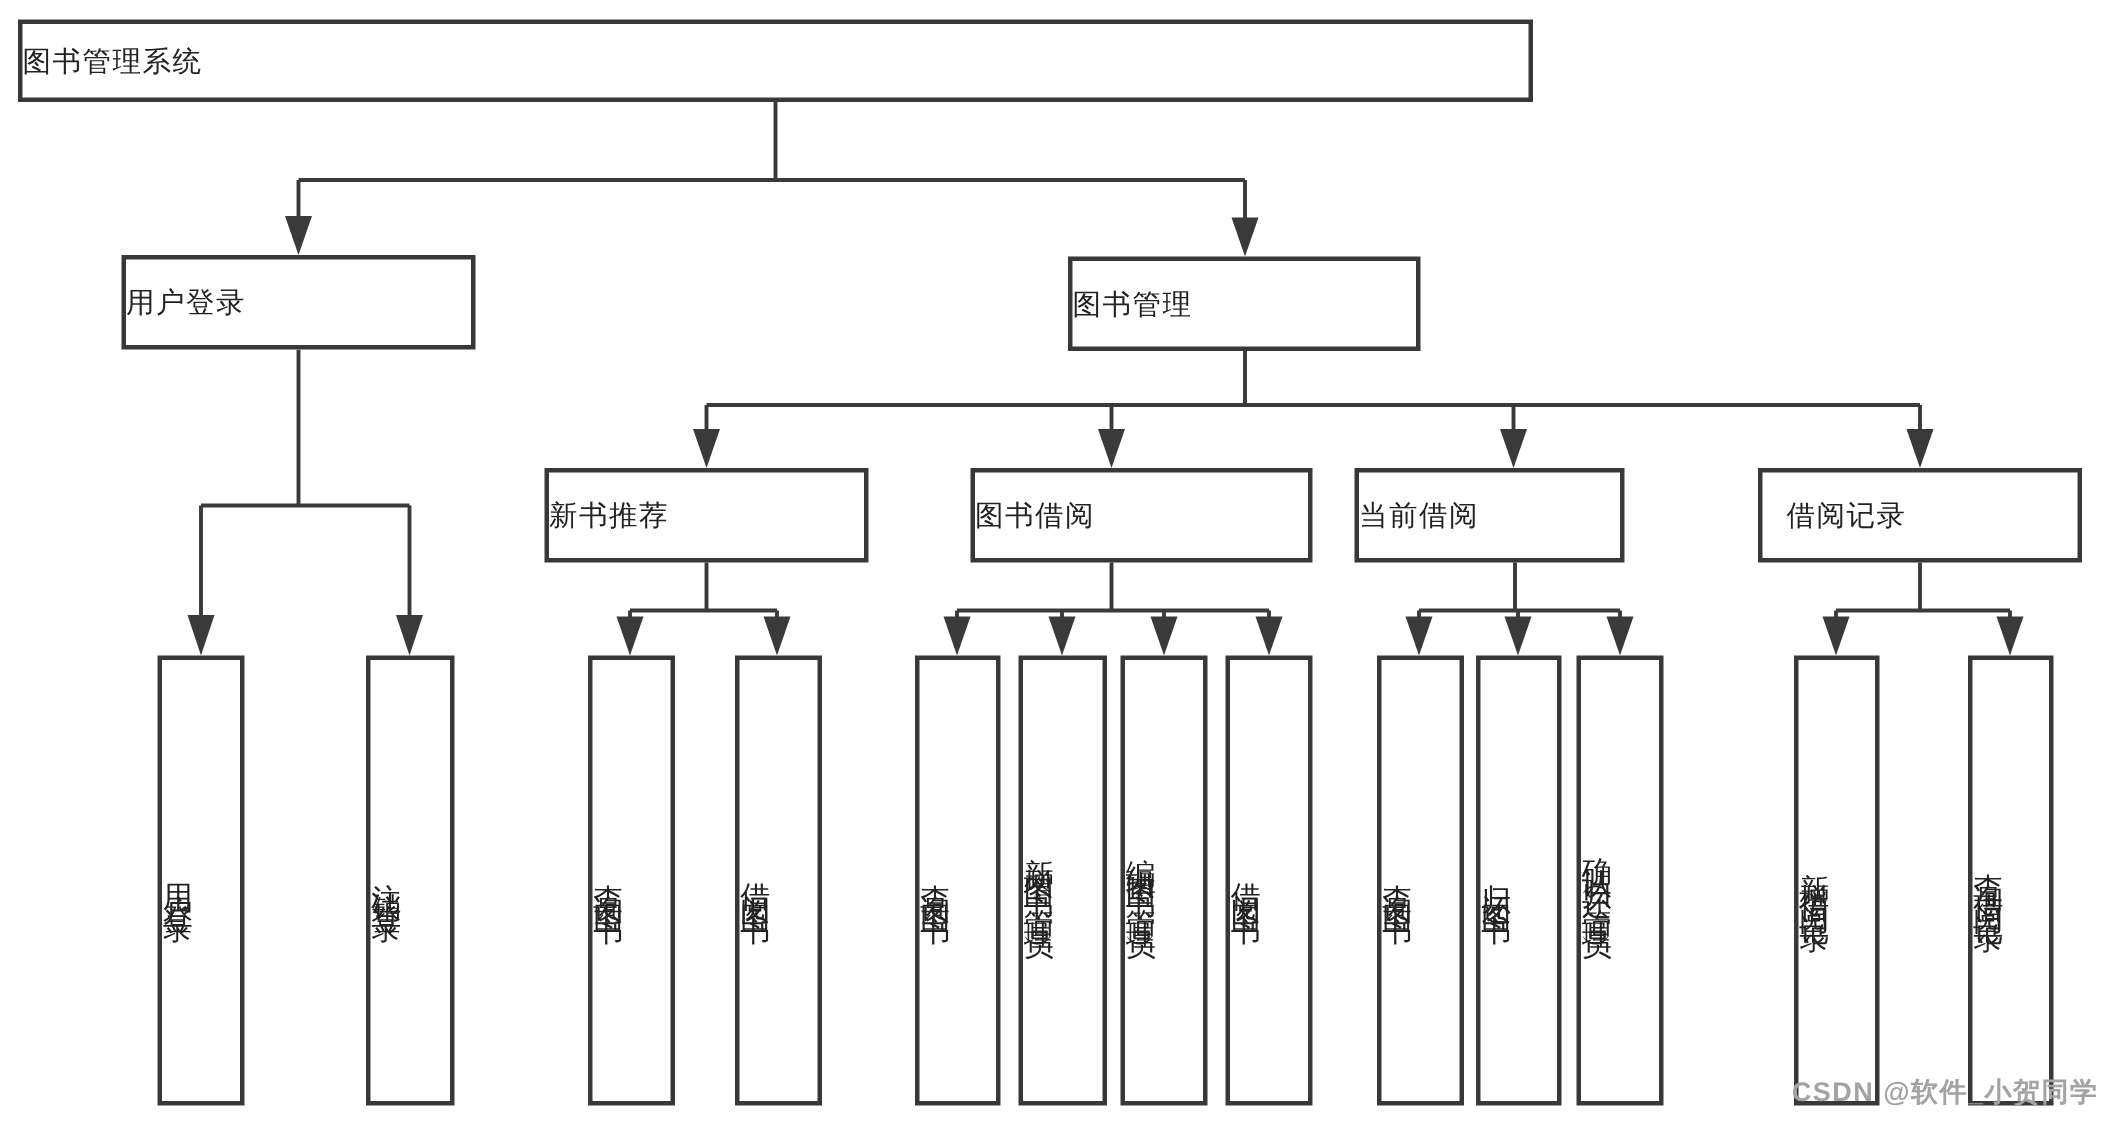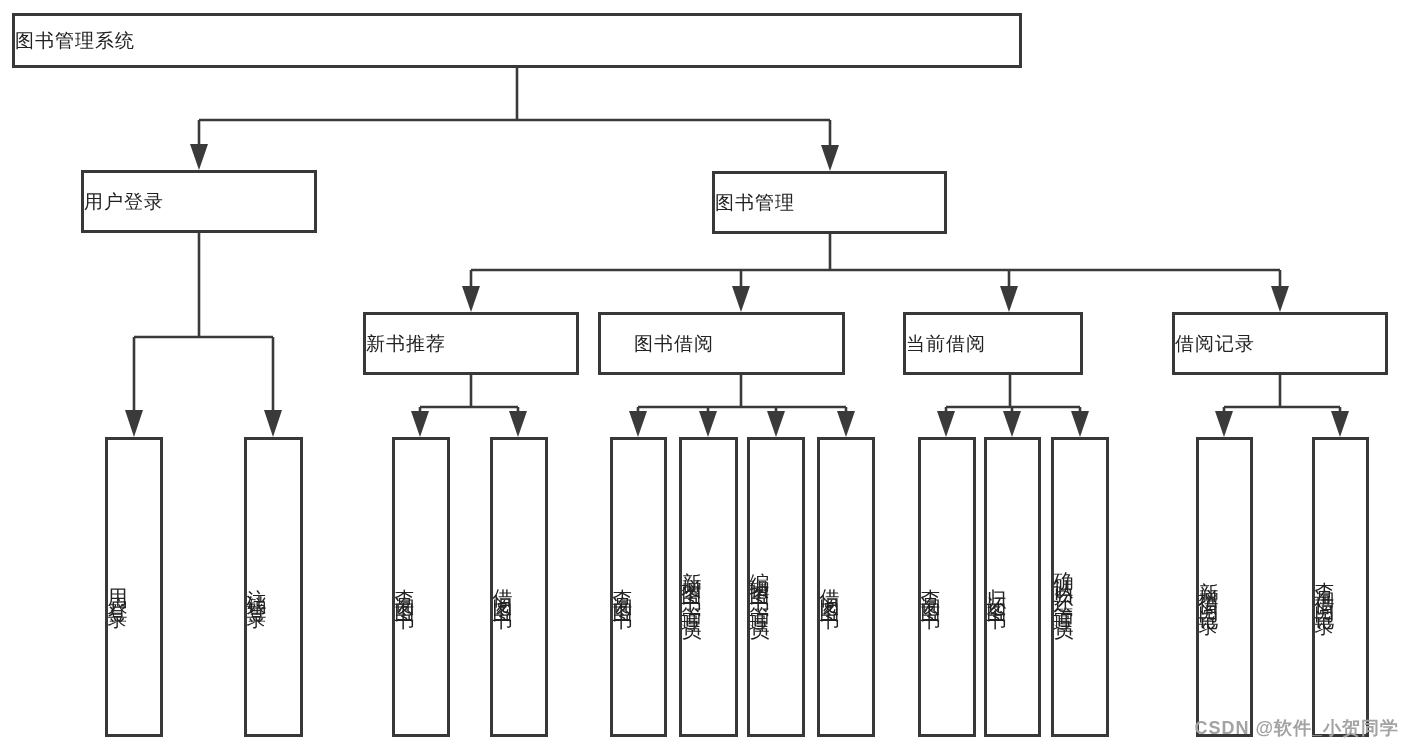--- a/index.html
+++ b/index.html
@@ -139,27 +139,27 @@
   <div class="box h" style="left:81px; top:170px; width:236px; height:63px;">
     <span>用户登录</span>
   </div>
   <div class="box h" style="left:712px; top:171px; width:235px; height:63px;">
     <span>图书管理</span>
   </div>
 
   <div class="box h" style="left:363px; top:312px; width:216px; height:63px;">
     <span>新书推荐</span>
   </div>
-  <div class="box h" style="left:598px; top:312px; width:247px; height:63px;padding-left:33px;">
+  <div class="box h" style="left:647px; top:312px; width:228px; height:63px;">
     <span>图书借阅</span>
   </div>
   <div class="box h" style="left:903px; top:312px; width:180px; height:63px;">
     <span>当前借阅</span>
   </div>
-  <div class="box h" style="left:1172px; top:312px; width:216px; height:63px;">
+  <div class="box h" style="left:1172px; top:312px; width:216px; height:63px;padding-left:16px;">
     <span>借阅记录</span>
   </div>
 
   <div class="box v" style="left:105px; top:437px; width:58px; height:300px;">
     <span>用户登录</span>
   </div>
   <div class="box v" style="left:244px; top:437px; width:59px; height:300px;">
     <span>注销登录</span>
   </div>
 

